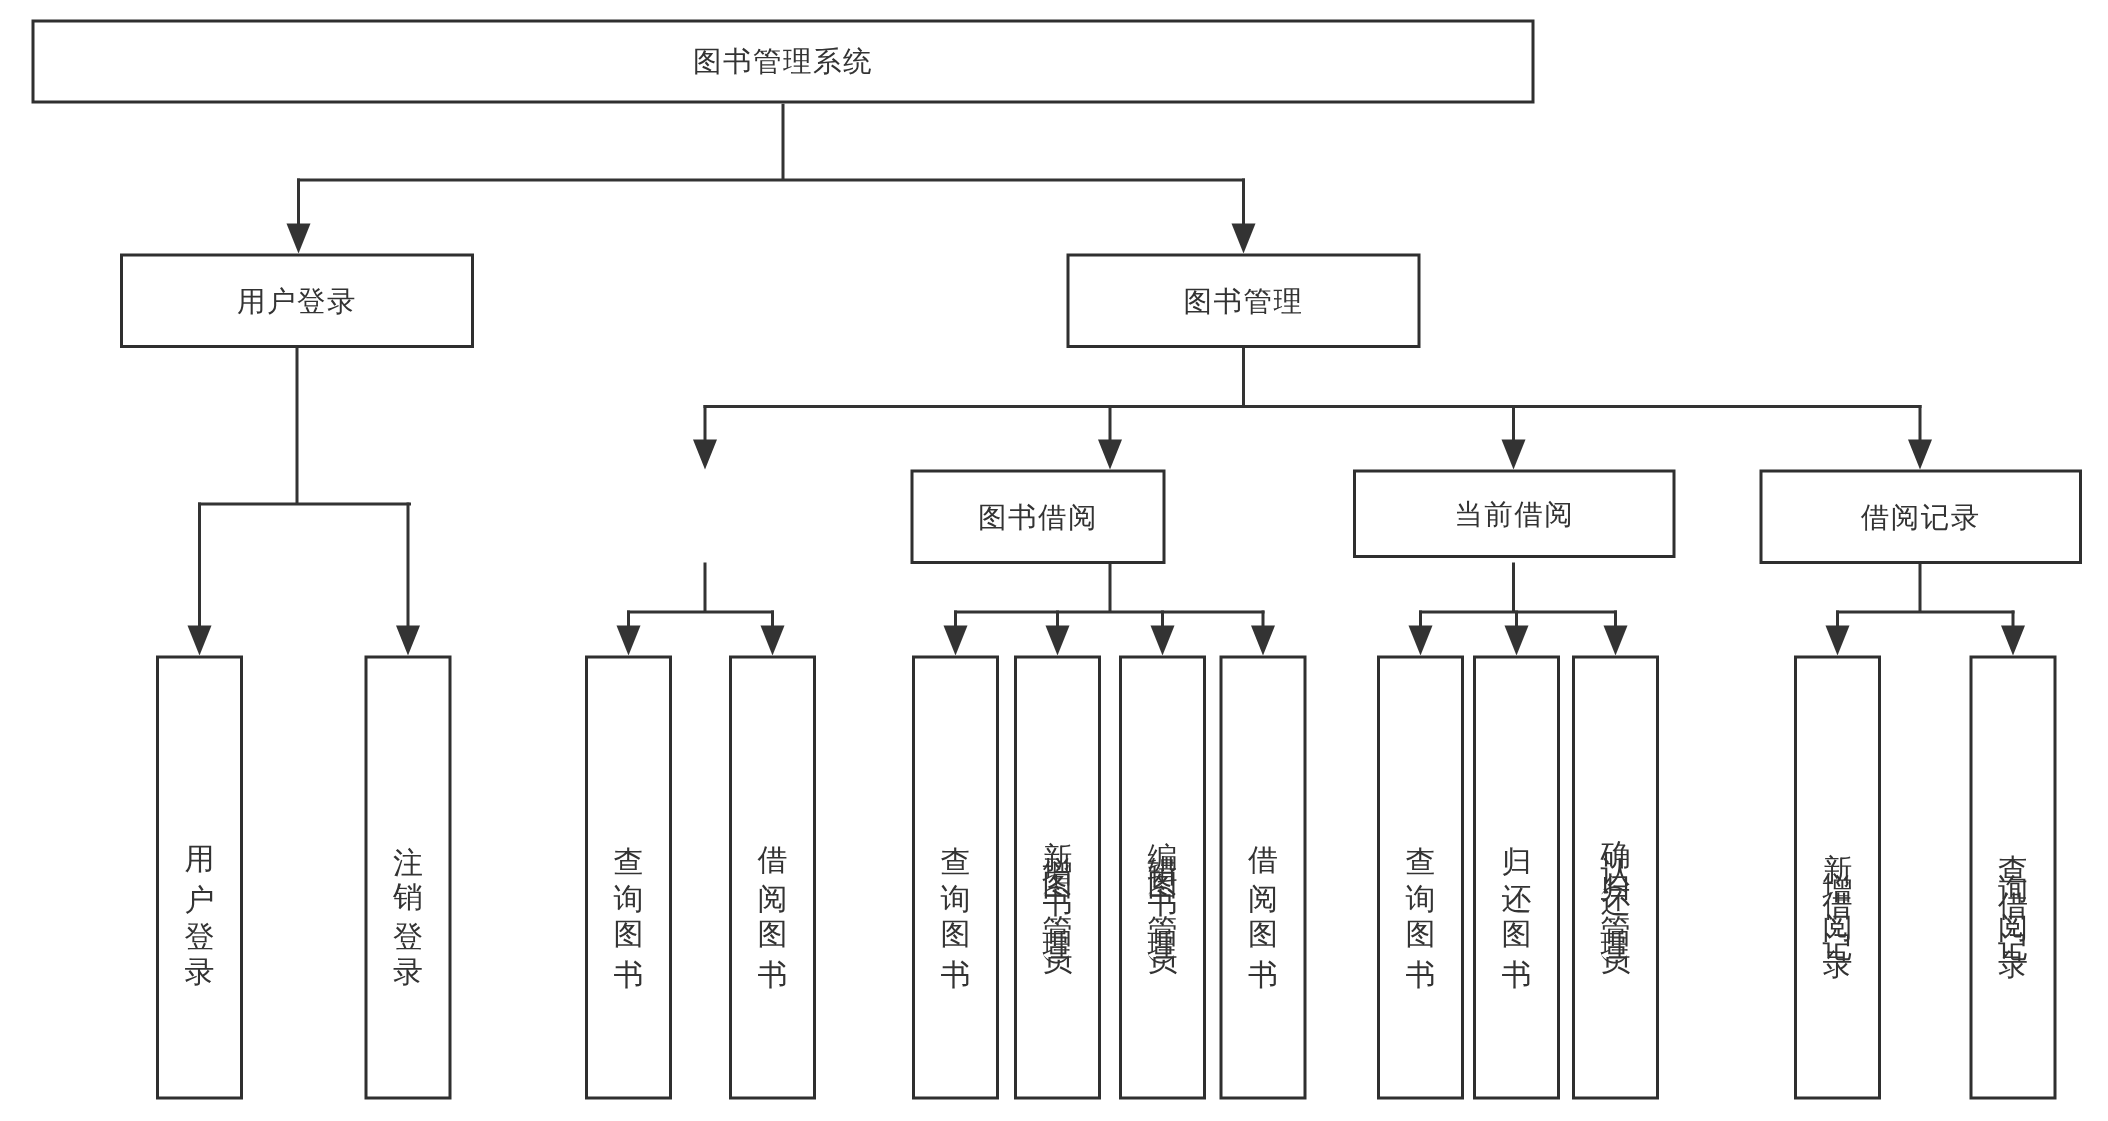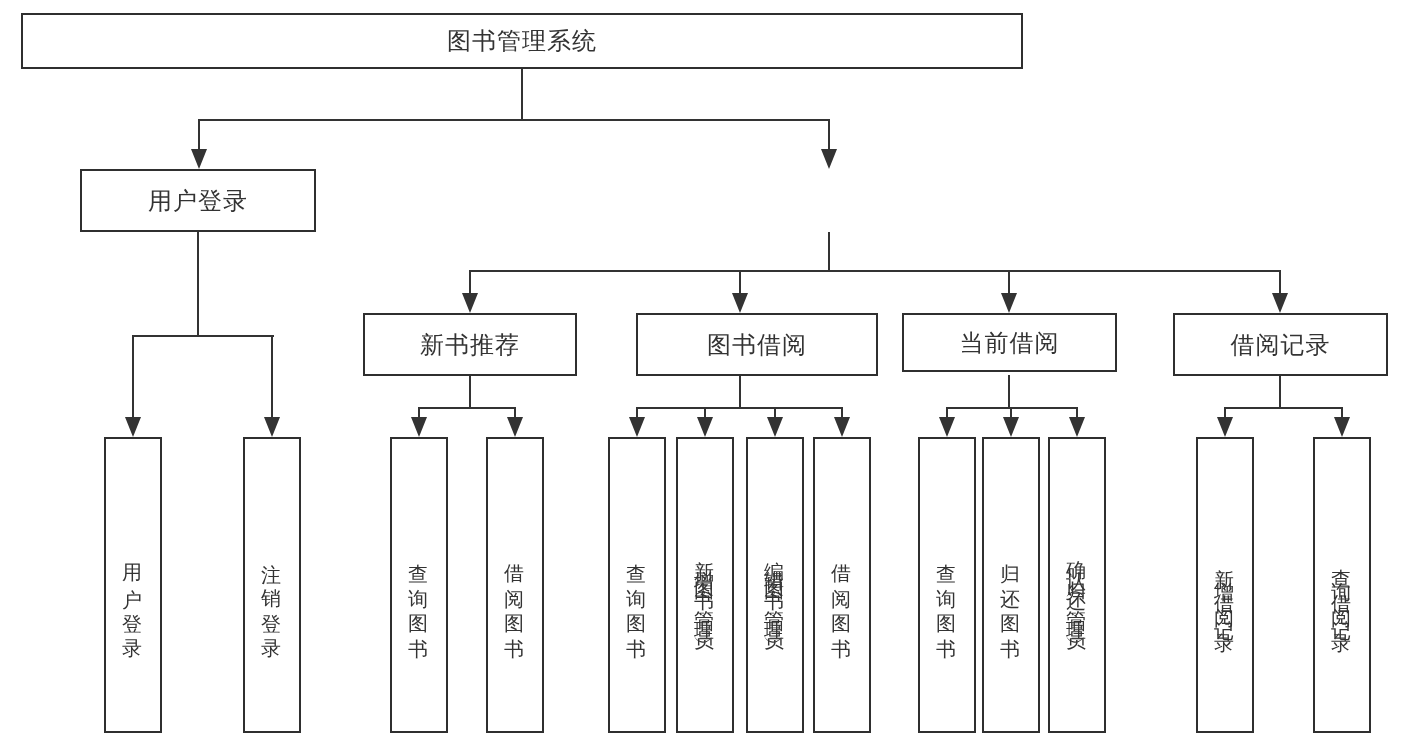--- a/index.html
+++ b/index.html
@@ -4,21 +4,21 @@
 <style>
   html,body{margin:0;padding:0;background:#ffffff;}
   .stage{
     position:relative;width:1405px;height:747px;background:#ffffff;overflow:hidden;
     font-family:"Liberation Sans",sans-serif;color:#333333;
   }
   .box{
     position:absolute;box-sizing:border-box;background:#ffffff;
     border:2px solid #2f2f2f;display:flex;align-items:center;justify-content:center;
   }
-  .hbox{font-size:24px;letter-spacing:1px;}
+  .hbox{font-size:19px;letter-spacing:1px;}
   .vbox{writing-mode:vertical-rl;font-size:20px;}
   .sp4{letter-spacing:25px;margin-top:25px;}
   .sp6{letter-spacing:13px;margin-top:13px;}
   .sp9{letter-spacing:10px;margin-top:10px;}
   .vl{position:absolute;width:2px;background:#333333;}
   .hl{position:absolute;height:2px;background:#333333;}
   .ah{
     position:absolute;width:0;height:0;
     border-left:8px solid transparent;border-right:8px solid transparent;
     border-top:20px solid #333333;
@@ -93,25 +93,25 @@
   <div class="vl" style="left:1341px;top:407px;height:12px"></div>
   <div class="ah" style="left:1334px;top:417px"></div>
 
   <div class="box hbox" style="left:21px;top:13px;width:1002px;height:56px">
     <span>图书管理系统</span>
   </div>
 
   <div class="box hbox" style="left:80px;top:169px;width:236px;height:63px">
     <span>用户登录</span>
   </div>
+  <div class="box hbox" style="left:711px;top:169px;width:236px;height:63px">
+    <span>图书管理</span>
+  </div>
 
-  <div class="box hbox" style="left:363px;top:313px;width:214px;height:63px">
-    <span>新书推荐</span>
-  </div>
-  <div class="box hbox" style="left:636px;top:313px;width:242px;height:63px">
+  <div class="box hbox" style="left:607px;top:313px;width:170px;height:63px">
     <span>图书借阅</span>
   </div>
   <div class="box hbox" style="left:902px;top:313px;width:215px;height:59px">
     <span>当前借阅</span>
   </div>
   <div class="box hbox" style="left:1173px;top:313px;width:215px;height:63px">
     <span>借阅记录</span>
   </div>
 
   <div class="box vbox" style="left:104px;top:437px;width:58px;height:296px">

